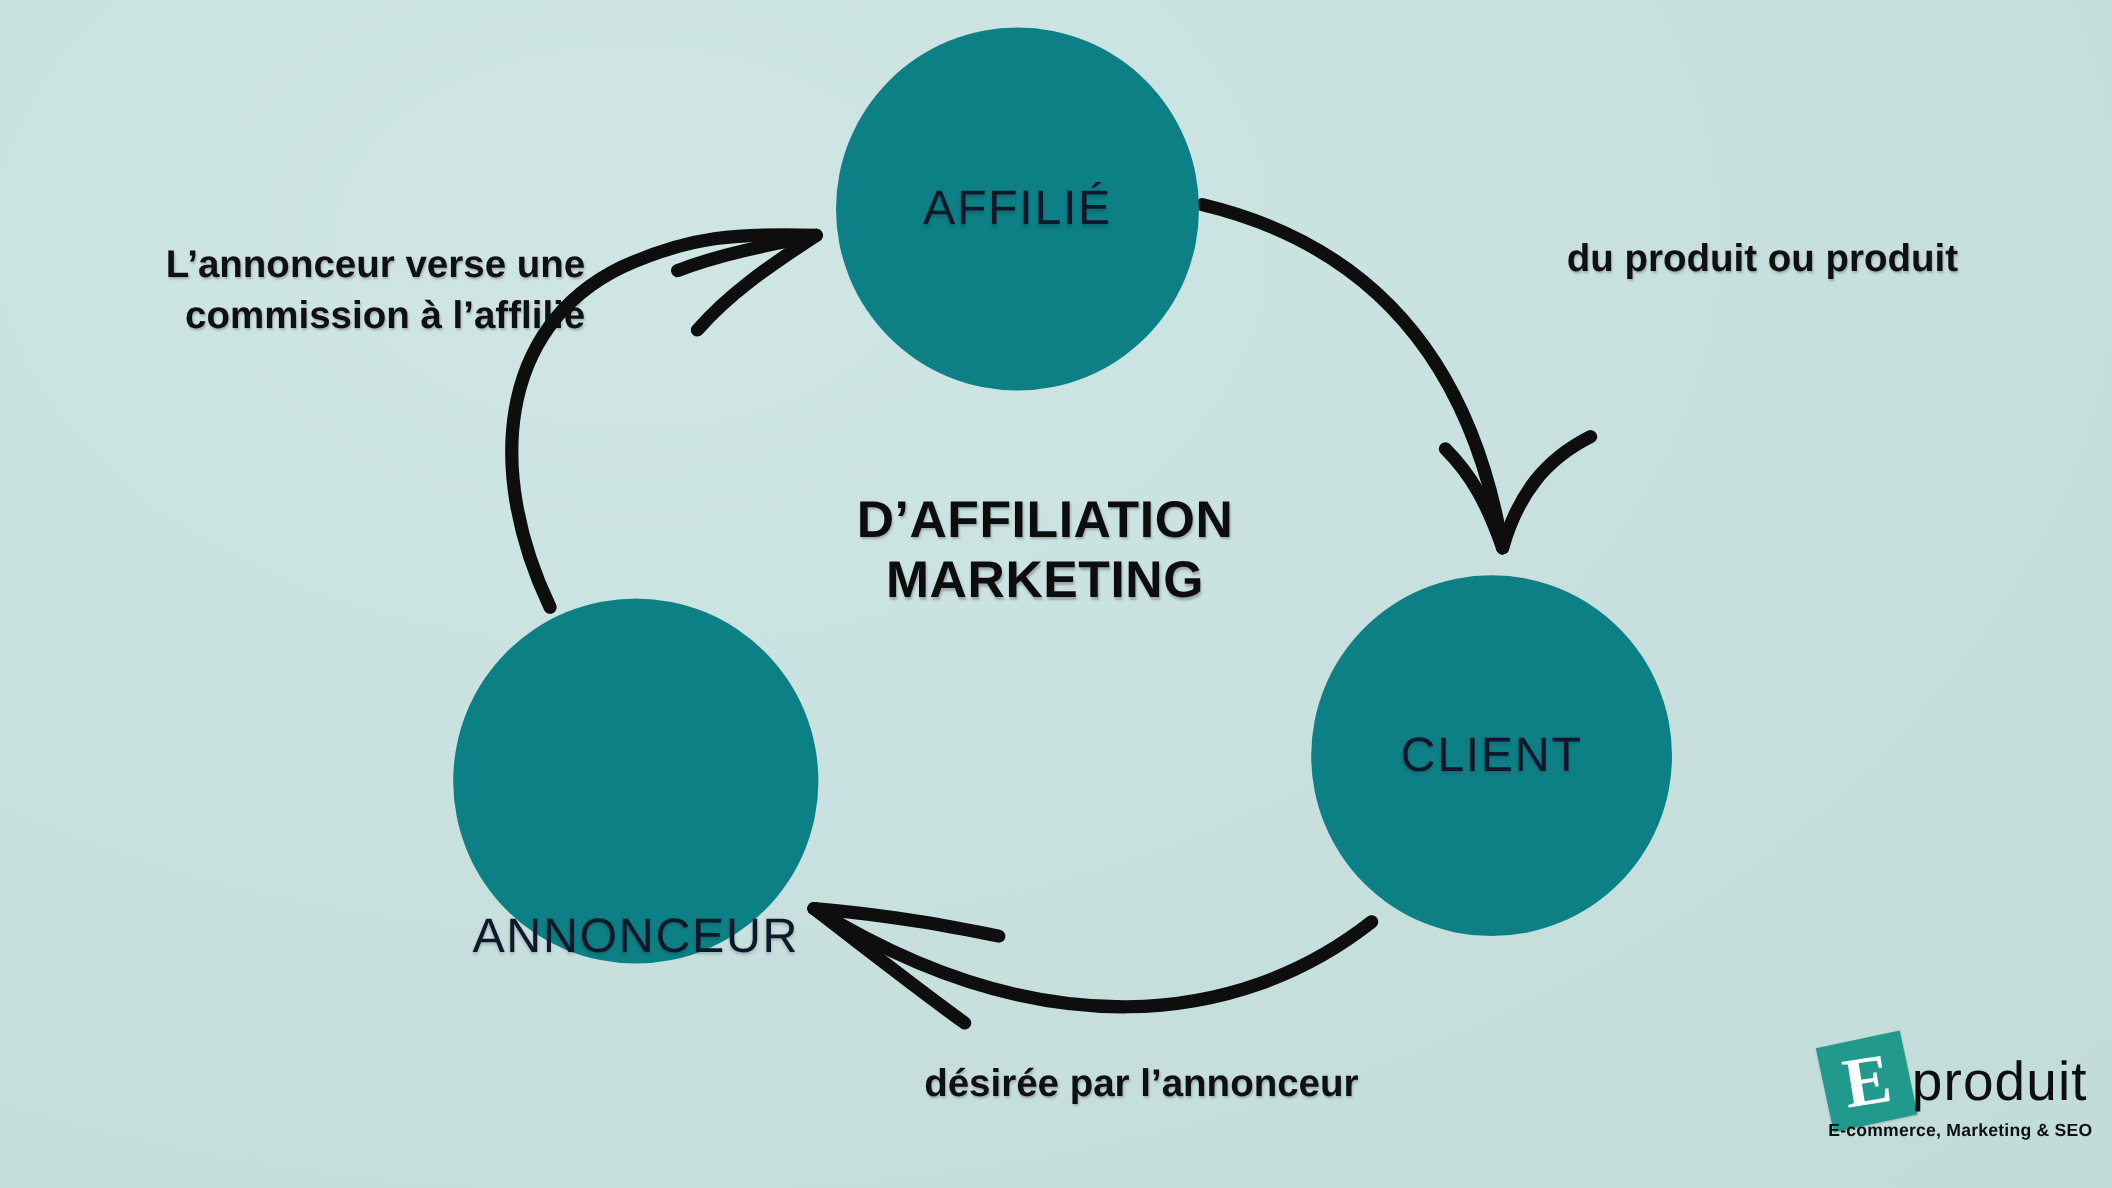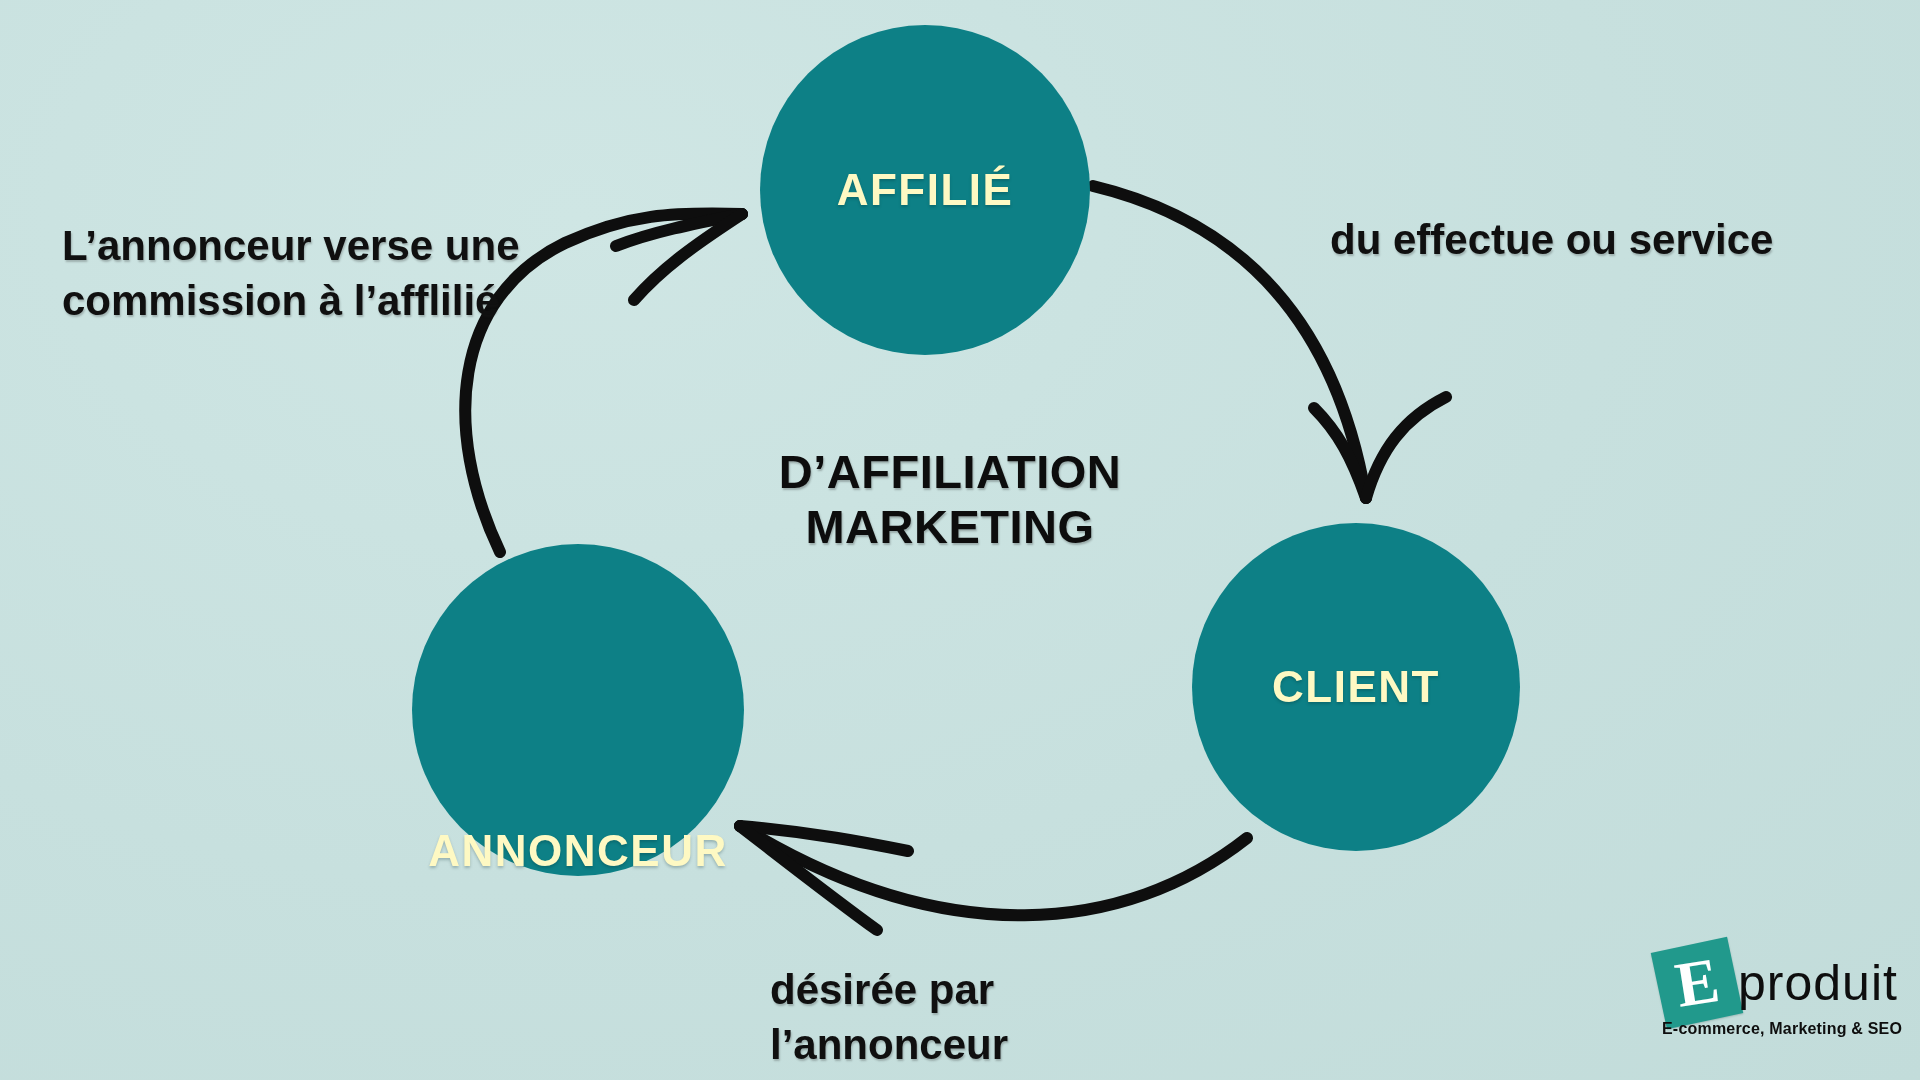--- a/index.html
+++ b/index.html
@@ -23,22 +23,22 @@
   }
   .node {
     position: absolute;
     border-radius: 50%;
     background: #0d8086;
     display: flex;
     align-items: center;
     justify-content: center;
   }
   .node-label {
-    color: #fef9c3;
-    font-weight: bold;
+    color: #0f172a;
+    font-weight: normal;
     font-size: 44px;
     letter-spacing: 1.5px;
     text-shadow: 0 2px 3px rgba(0,40,42,0.25);
     white-space: nowrap;
   }
   .node-affilie   { left: 760px;  top: 25px;  width: 330px; height: 330px; }
   .node-client    { left: 1192px; top: 523px; width: 328px; height: 328px; }
   .node-annonceur { left: 412px;  top: 544px; width: 332px; height: 332px; align-items: flex-end; }
 
   .diagram-title {
@@ -48,22 +48,22 @@
     text-align: center;
     font-size: 47px;
     line-height: 1.18;
     font-weight: bold;
     color: #0d0d0d;
     letter-spacing: 0.5px;
     text-shadow: 1px 2px 2px rgba(30,30,30,0.28);
   }
   .annotation {
     position: absolute;
-    text-align: left;
-    font-size: 42px;
+    text-align: right;
+    font-size: 35px;
     line-height: 1.32;
     font-weight: bold;
     color: #101010;
     text-shadow: 1px 2px 2px rgba(30,30,30,0.25);
   }
   .annotation-left   { left: 62px;   top: 218px; width: 470px; }
   .annotation-right  { left: 1330px; top: 212px; width: 450px; }
   .annotation-bottom { left: 770px;  top: 962px; width: 465px; }
 
   .logo {
@@ -148,21 +148,21 @@
   </div>
   <div class="node node-annonceur">
     <span class="node-label">ANNONCEUR</span>
   </div>
 
   <div class="annotation annotation-left">
     <div>L’annonceur verse une</div>
     <div>commission à l’afflilié</div>
   </div>
   <div class="annotation annotation-right">
-    <div>du effectue ou service</div>
+    <div>du produit ou produit</div>
   </div>
   <div class="annotation annotation-bottom">
     <div>désirée par l’annonceur</div>
   </div>
 
   <div class="logo">
     <div class="logo-mark">
       <span class="logo-mark-letter">E</span>
     </div>
     <span class="logo-name">produit</span>

